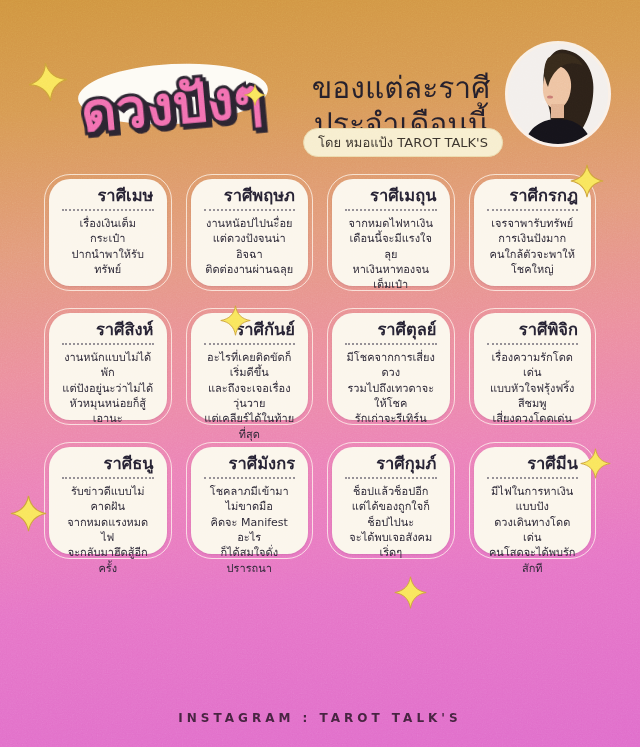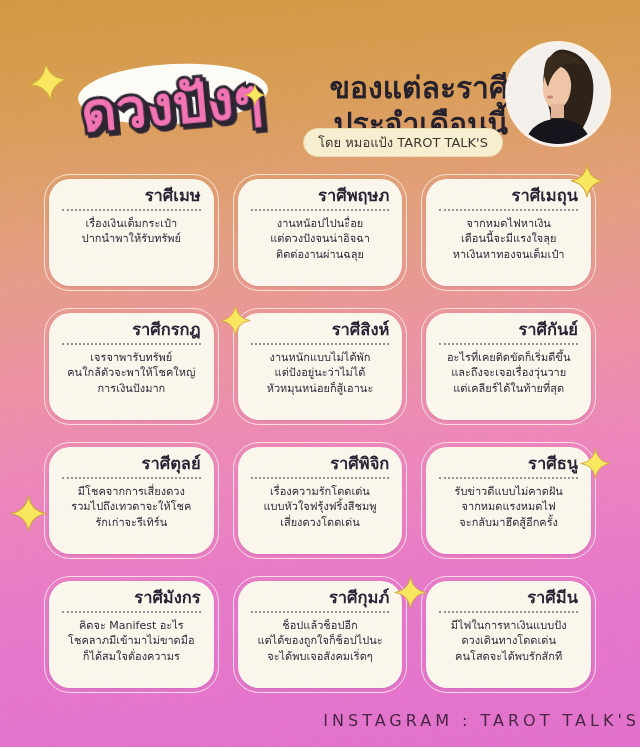--- a/index.html
+++ b/index.html
@@ -21,22 +21,22 @@
     position:absolute; left:36px; top:42px; width:270px; height:112px;
     overflow:visible; z-index:2; transform:rotate(-5deg);
     filter:drop-shadow(3px 3px 0 #2b2430);
   }
   .title-svg text {
     font-family:"DejaVu Sans", sans-serif; font-weight:bold; font-size:54px;
     fill:#f26fb0; stroke:#2b2430; stroke-width:6px; paint-order:stroke;
     text-anchor:middle;
   }
   .subtitle {
-    position:absolute; left:294px; top:70px; width:214px; text-align:right;
-    font-size:30px; line-height:1.2; font-weight:700; color:#241f2b; z-index:2;
+    position:absolute; left:294px; top:70px; width:214px; text-align:center;
+    font-size:30px; line-height:1.2; font-weight:400; color:#241f2b; z-index:2;
   }
   .byline {
     position:absolute; left:403px; top:128px; transform:translateX(-50%);
     background:#f7eecf; border:1px solid #ecdcae; border-radius:999px;
     padding:3px 14px; font-size:13px; font-weight:400; color:#3a332c;
     white-space:nowrap; z-index:2;
   }
   .avatar {
     position:absolute; left:508px; top:44px; width:100px; height:100px;
     border-radius:50%; overflow:hidden; background:#f2eeea;
@@ -52,21 +52,21 @@
   .s2 { left:244px; top:84px;  width:22px; height:22px; }
   .s3 { left:570px; top:164px; width:34px; height:34px; }
   .s4 { left:220px; top:305px; width:31px; height:31px; }
   .s5 { left:10px;  top:495px; width:37px; height:37px; }
   .s6 { left:580px; top:448px; width:31px; height:31px; }
   .s7 { left:394px; top:576px; width:33px; height:33px; }
 
   
   .grid {
     position:absolute; left:44px; top:174px; width:552px; z-index:3;
-    display:grid; grid-template-columns:repeat(3,1fr);
+    display:grid; grid-template-columns:repeat(4,1fr);
     grid-auto-rows:117px; column-gap:14px; row-gap:17px;
   }
   .card-wrap {
     border:1.5px solid rgba(255,250,240,.75); border-radius:26px; padding:4px;
   }
   .card {
     background:#fbf6ec; border-radius:21px; height:100%;
     padding:7px 13px 4px; display:flex; flex-direction:column;
     box-shadow:0 1px 2px rgba(80,30,60,.12);
   }
@@ -76,22 +76,22 @@
   }
   .card-divider { border-bottom:2px dotted rgba(60,55,75,.55); margin:3px 0 5px; }
   .card-lines {
     flex:1; display:flex; flex-direction:column; justify-content:flex-start;
     text-align:center; font-size:11px; font-weight:400; color:#2b2735;
     line-height:1.4;
   }
 
   
   .footer {
-    position:absolute; left:0; right:0; top:711px; text-align:right;
-    font-size:16px; font-weight:400; letter-spacing:4px; color:#45233f; z-index:3;
+    position:absolute; left:0; right:0; top:711px; text-align:center;
+    font-size:12px; font-weight:700; letter-spacing:4px; color:#45233f; z-index:3;
   }
 </style>
 </head>
 <body>
 
 <div class="poster">
 
   <div class="title-blob"></div>
   <svg class="title-svg" viewBox="0 0 270 112">
     <text x="135" y="82">ดวงปังๆ</text>
@@ -187,22 +187,22 @@
       </div>
     </div>
       </div>
 
     <div class="card-wrap">
         <div class="card">
       <div class="card-sign">ราศีกรกฎ</div>
       <div class="card-divider"></div>
       <div class="card-lines">
         <div>เจรจาพารับทรัพย์</div>
+        <div>การเงินปังมาก</div>
         <div>คนใกล้ตัวจะพาให้โชคใหญ่</div>
-        <div>การเงินปังมาก</div>
       </div>
     </div>
       </div>
 
     <div class="card-wrap">
         <div class="card">
       <div class="card-sign">ราศีสิงห์</div>
       <div class="card-divider"></div>
       <div class="card-lines">
         <div>งานหนักแบบไม่ได้พัก</div>
@@ -258,23 +258,23 @@
         <div>จะกลับมาฮึดสู้อีกครั้ง</div>
       </div>
     </div>
       </div>
 
     <div class="card-wrap">
         <div class="card">
       <div class="card-sign">ราศีมังกร</div>
       <div class="card-divider"></div>
       <div class="card-lines">
+        <div>โชคลาภมีเข้ามาไม่ขาดมือ</div>
         <div>คิดจะ Manifest อะไร</div>
-        <div>โชคลาภมีเข้ามาไม่ขาดมือ</div>
-        <div>ก็ได้สมใจดั่องความร</div>
+        <div>ก็ได้สมใจดั่งปรารถนา</div>
       </div>
     </div>
       </div>
 
     <div class="card-wrap">
         <div class="card">
       <div class="card-sign">ราศีกุมภ์</div>
       <div class="card-divider"></div>
       <div class="card-lines">
         <div>ช็อปแล้วช็อปอีก</div>

